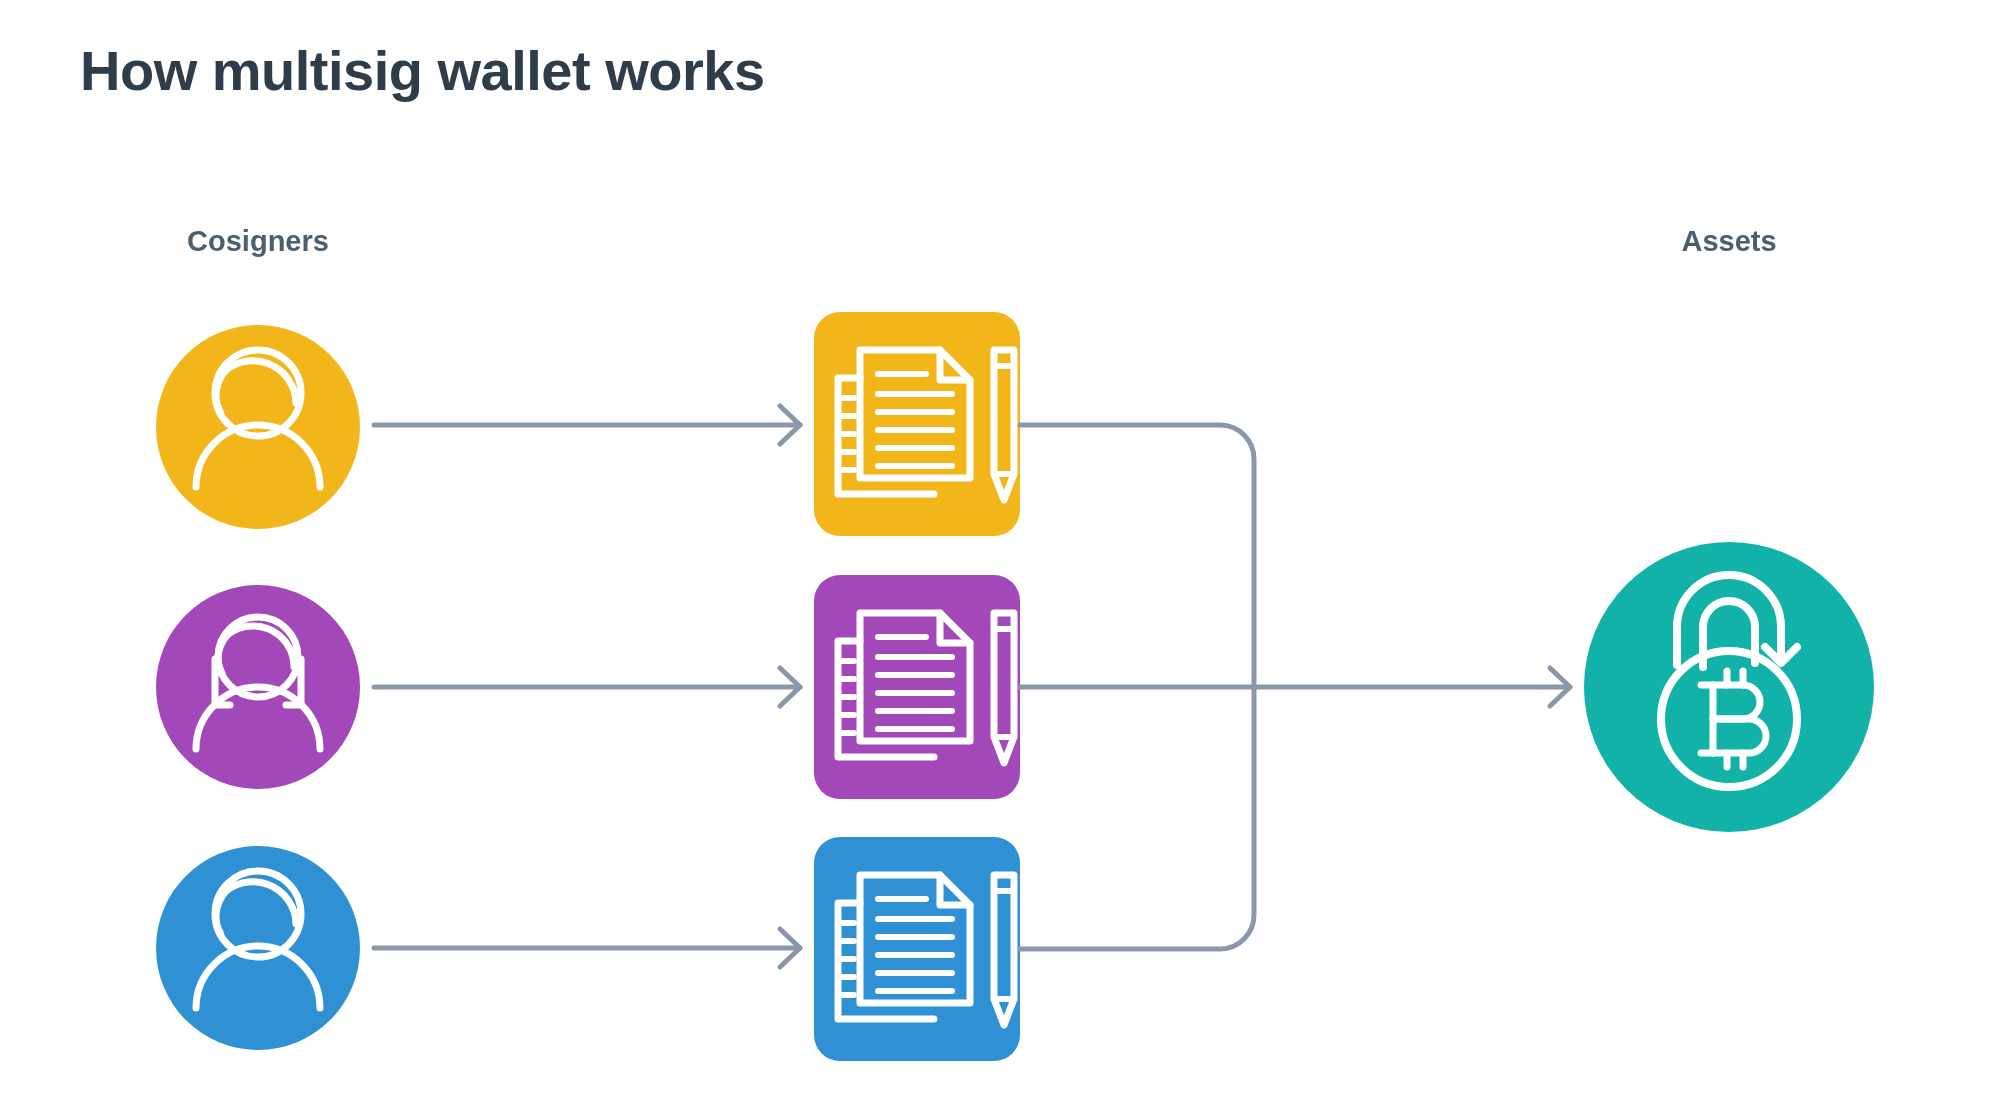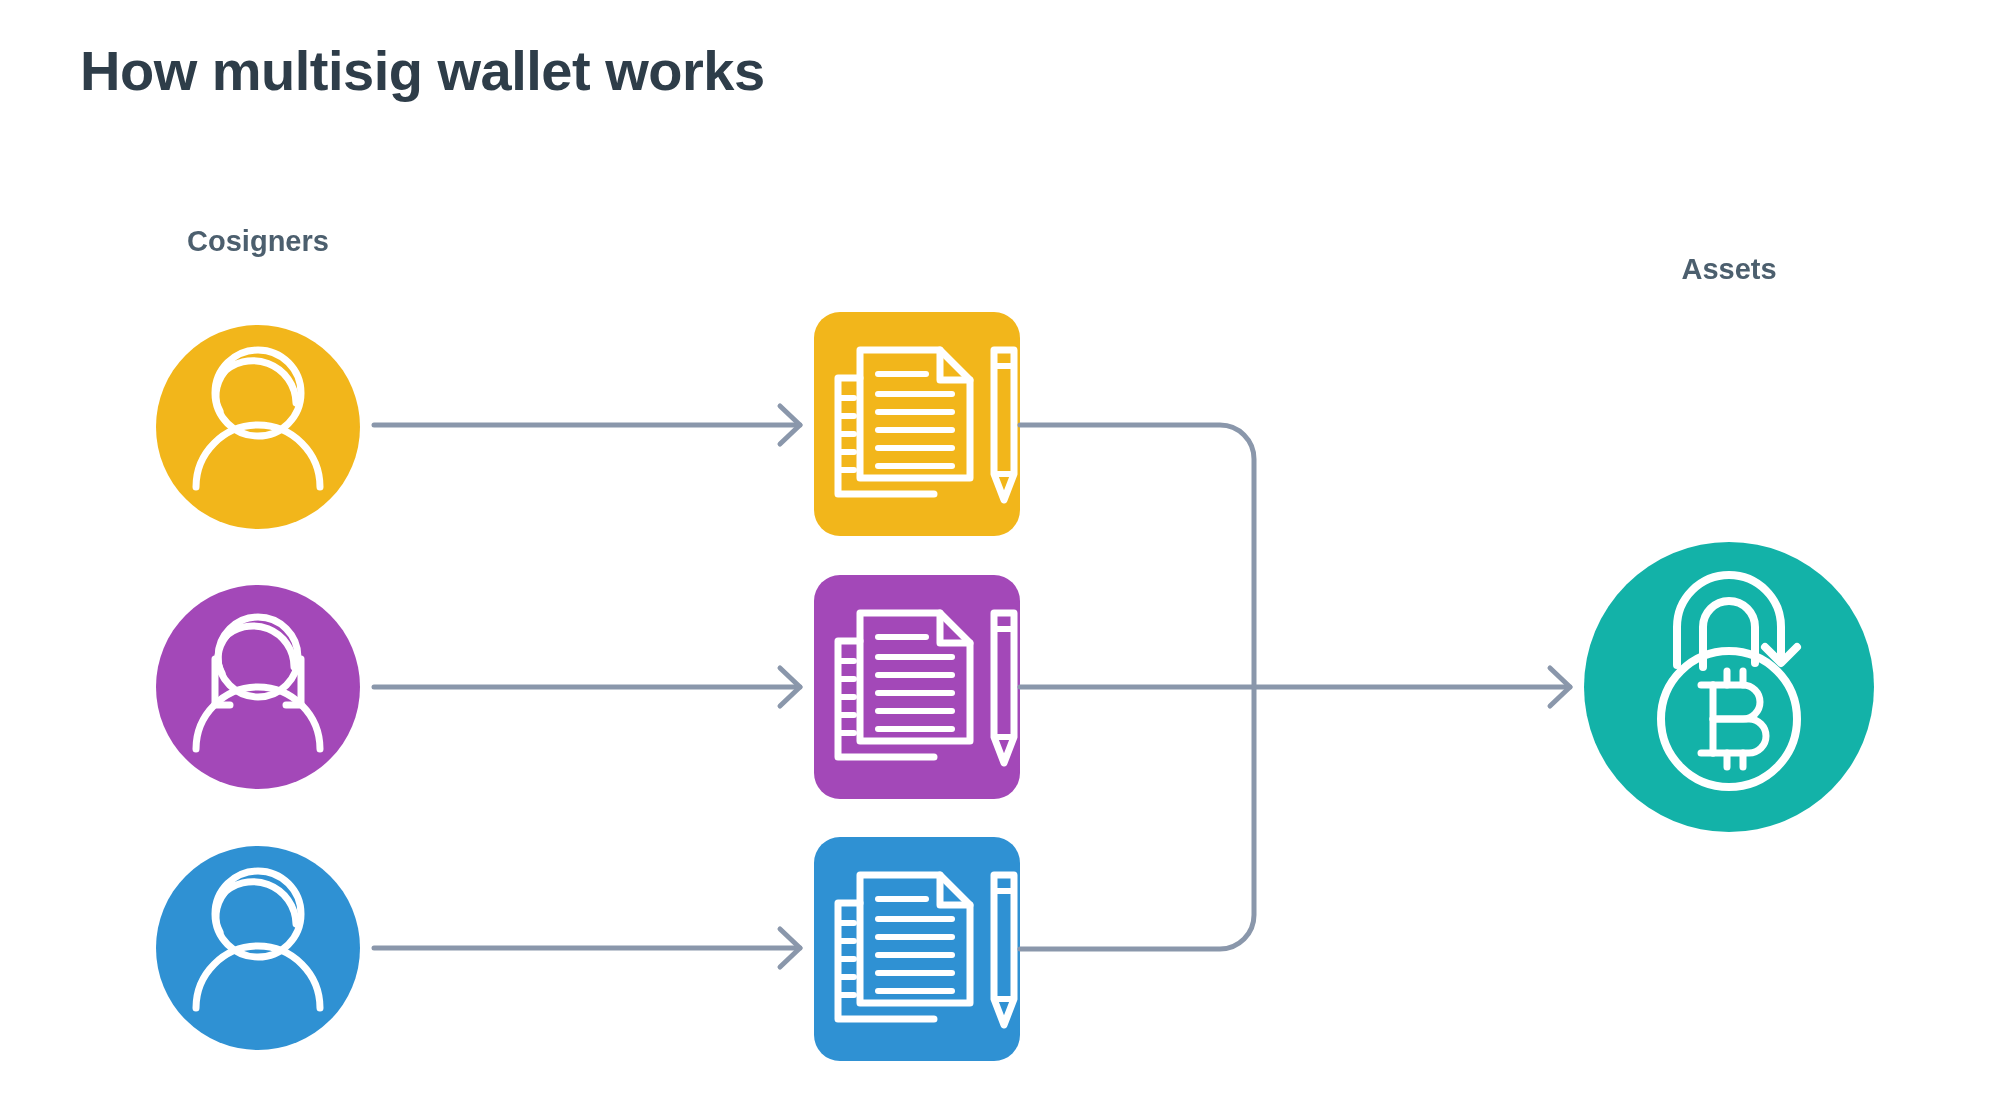--- a/index.html
+++ b/index.html
@@ -39,21 +39,21 @@
     position: absolute;
     top: 225px;
     font-size: 29px;
     font-weight: bold;
     color: #4c5f6e;
     white-space: nowrap;
     transform: translateX(-50%);
   }
   #header-cosigners        { left: 258px; }
   #header-signatures       { left: 916px; }
-  #header-assets           { left: 1729px; margin-top: 28px; }
+  #header-assets           { left: 1729px; }
 
   
   #diagram {
     position: absolute;
     left: 0;
     top: 0;
     width: 2000px;
     height: 1094px;
   }
 </style>

